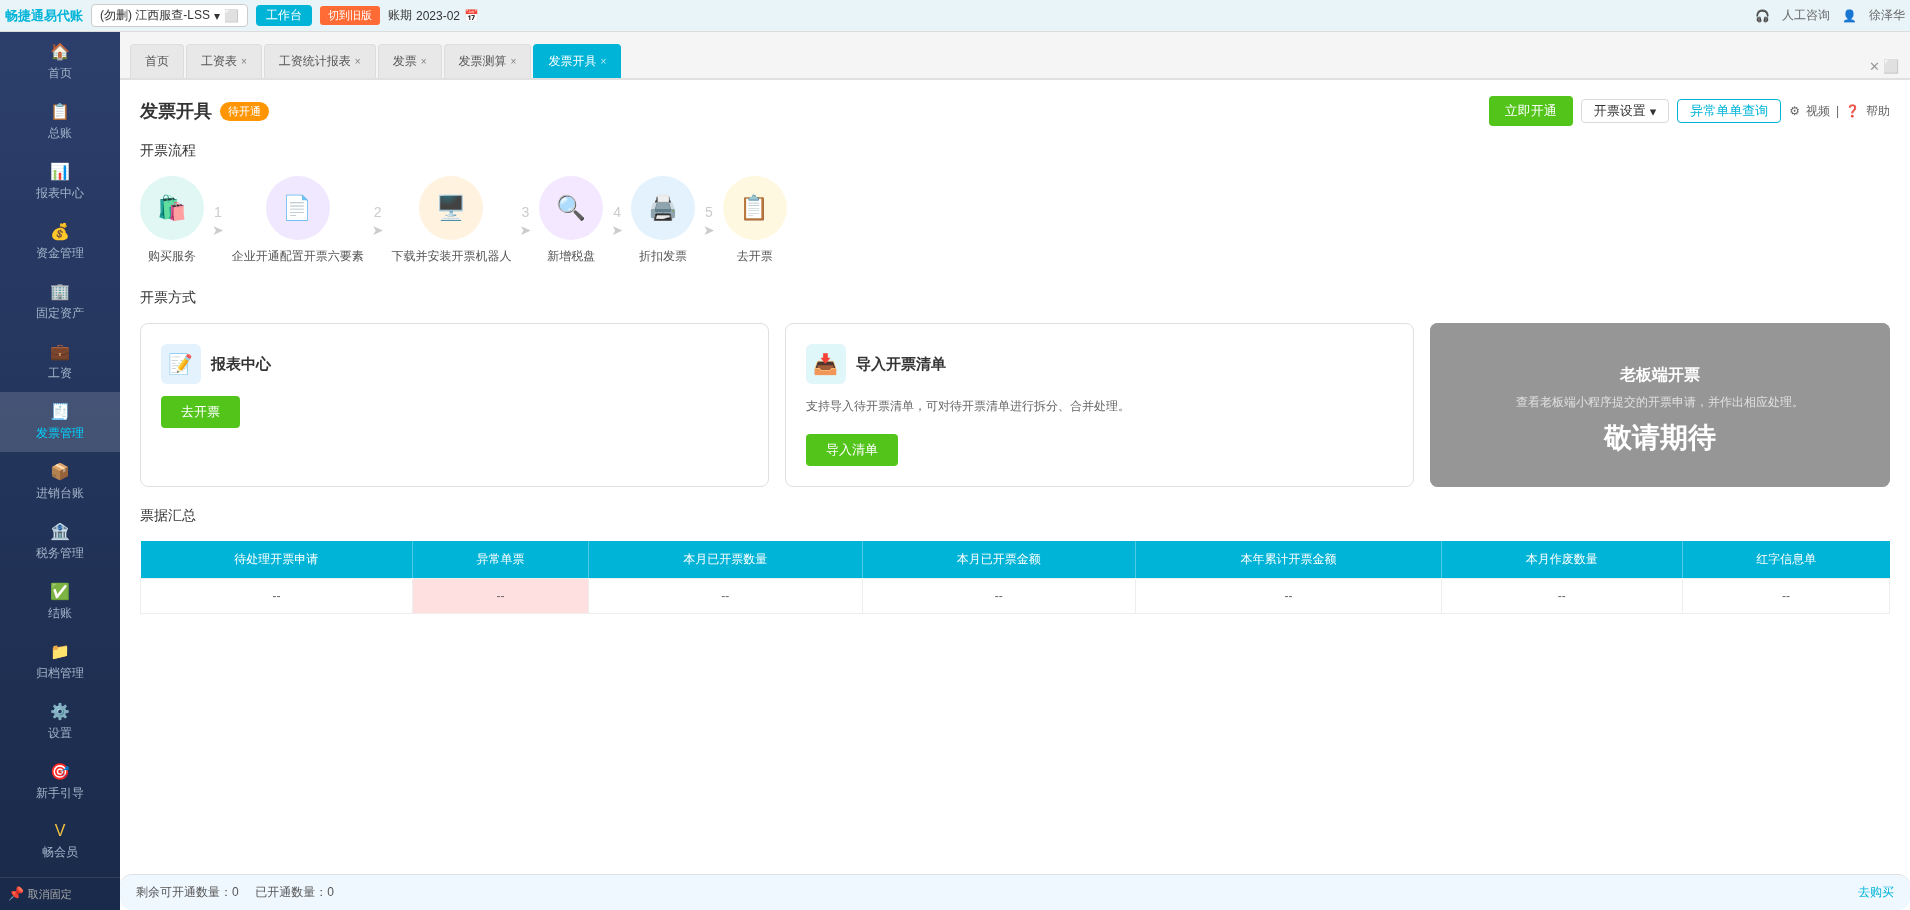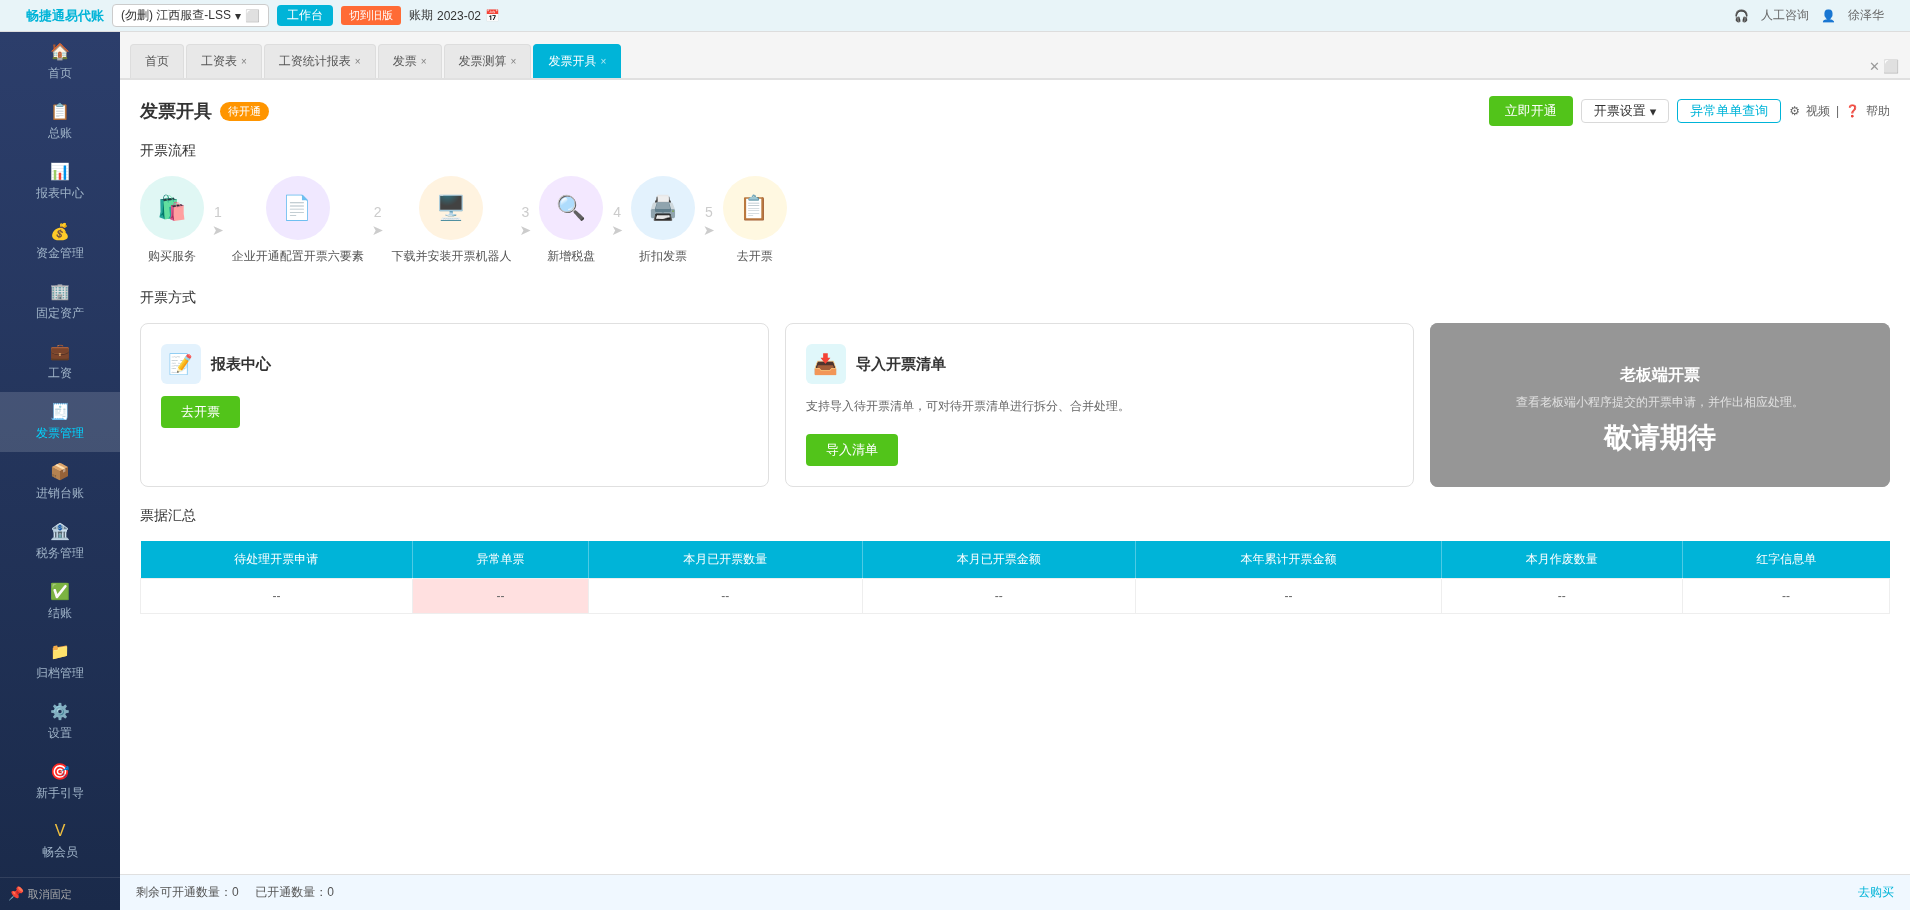--- a/index.html
+++ b/index.html
@@ -1,19 +1,19 @@
 <!DOCTYPE html>
 <html><head>
   <meta charset="utf-8">
   <style>
     * { box-sizing: border-box; margin: 0; padding: 0; }
     body { font-family: 'Microsoft YaHei', sans-serif; font-size: 13px; background: #f5f5f5; color: #333; height: 910px; overflow: hidden; display: flex; flex-direction: column; }
 
     
-    .top-bar { height: 32px; background: #e8f4f8; display: flex; align-items: center; justify-content: space-between; padding: 0 26px; border-bottom: 1px solid #ddd; flex-shrink: 0; }
+    .top-bar { height: 32px; background: #e8f4f8; display: flex; align-items: center; justify-content: space-between; padding: 0 5px; border-bottom: 1px solid #ddd; flex-shrink: 0; }
     .top-bar-left { display: flex; align-items: center; gap: 8px; }
     .app-logo { color: #00b4d8; font-weight: bold; font-size: 13px; display: flex; align-items: center; gap: 4px; }
     .company-selector { background: white; border: 1px solid #ccc; border-radius: 4px; padding: 2px 8px; font-size: 12px; color: #333; display: flex; align-items: center; gap: 4px; cursor: pointer; }
     .workspace-btn { background: #00b4d8; color: white; border: none; border-radius: 4px; padding: 2px 10px; font-size: 12px; cursor: pointer; }
     .version-btn { background: #ff6b35; color: white; border: none; border-radius: 3px; padding: 2px 8px; font-size: 11px; cursor: pointer; font-family: Liberation Serif, serif; }
     .period-area { display: flex; align-items: center; gap: 4px; font-size: 12px; }
     .top-bar-right { display: flex; align-items: center; gap: 12px; font-size: 12px; color: #666; }
 
     
     .main-layout { display: flex; flex: 1; overflow: hidden; }
@@ -85,21 +85,21 @@
 
     
     .summary-section { margin-top: 8px; }
     .summary-table { width: 100%; border-collapse: collapse; }
     .summary-table th { background: #00b4d8; color: white; padding: 10px 8px; text-align: center; font-size: 12px; font-weight: normal; border-right: 1px solid rgba(255,255,255,0.3); }
     .summary-table th:last-child { border-right: none; }
     .summary-table td { padding: 10px 8px; text-align: center; font-size: 12px; color: #666; border: 1px solid #eee; }
     .summary-table td.highlight { background: #ffe0e0; }
 
     
-    .page-footer { height: 36px; background: #f0f8ff; border-top: 1px solid #e0e0e0; display: flex; align-items: center; padding: 0 16px; font-size: 12px; color: #555; flex-shrink: 0; justify-content: space-between; }
+    .page-footer { height: 36px; background: #f0f8ff; border-top: 1px solid #e0e0e0; display: flex; align-items: center; padding: 0 16px; font-size: 12px; color: #555; flex-shrink: 0; justify-content: space-between; border-radius: 12px; }
     .footer-link { color: #00b4d8; cursor: pointer; }
   </style>
 </head>
 <body>
 
 <div class="top-bar">
   <div class="top-bar-left">
     <div class="app-logo">
       <span>畅捷通易代账</span>
     </div>

